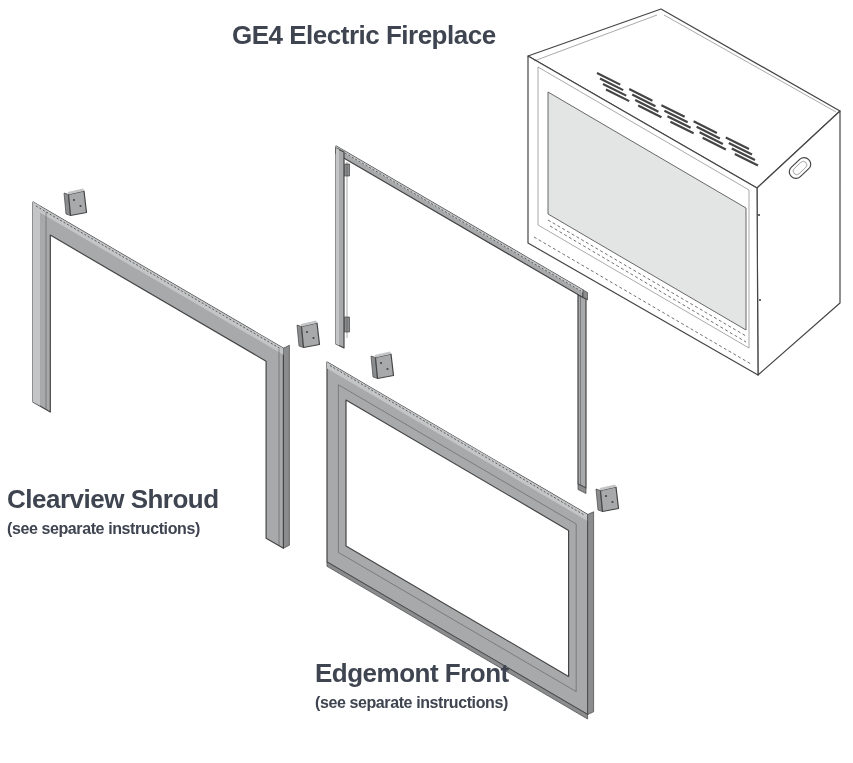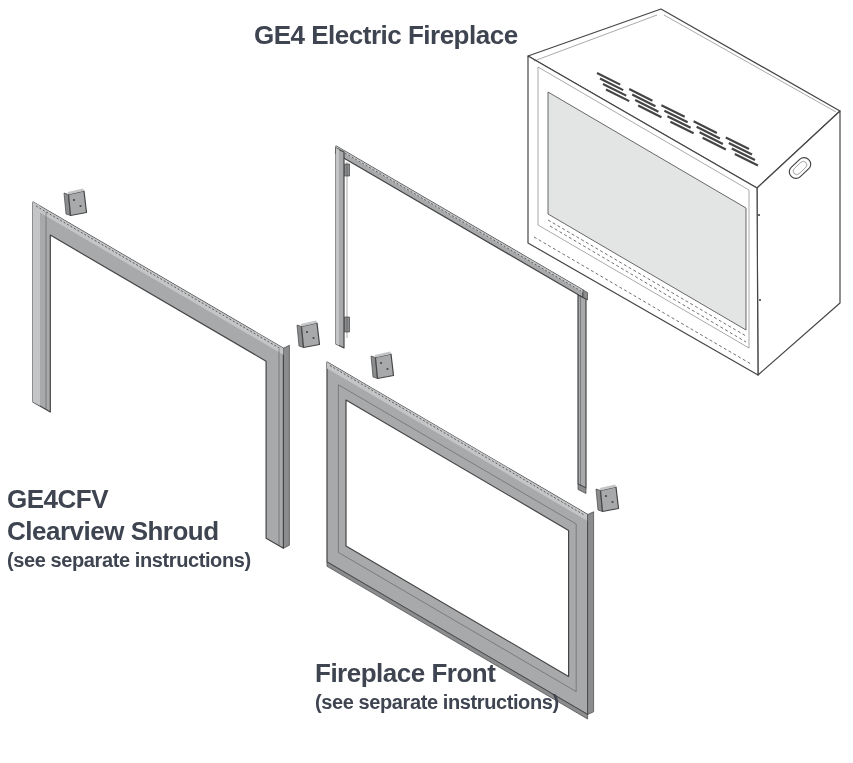--- a/index.html
+++ b/index.html
@@ -14,21 +14,21 @@
   }
   .stage svg { position: absolute; left: 0; top: 0; }
 
   .part-label {
     position: absolute;
     font-weight: 700;
     color: var(--text, #3e4450);
     white-space: nowrap;
   }
   .label-lg  { font-size: 26px; line-height: 32px; letter-spacing: -0.5px; }
-  .label-note{ font-size: 20px; line-height: 27px; letter-spacing: -0.4px; }
+  .label-note{ font-size: 16px; line-height: 27px; letter-spacing: -0.4px; }
 
   
   .face       { fill: var(--box-face, #fff); stroke: var(--line, #454545); stroke-width: 1.2; stroke-linejoin: round; }
   .glass      { fill: var(--glass, #e3e4e4); stroke: var(--line, #454545); stroke-width: 0.8; }
   .frame      { fill: var(--frame-fill, #a7a9ab); stroke: var(--line, #454545); stroke-width: 1.2; stroke-linejoin: round; }
   .frame-light{ fill: var(--frame-light, #c3c5c6); stroke: none; }
   .frame-side { fill: var(--frame-side, #8a8c8e); stroke: var(--line, #454545); stroke-width: 0.7; stroke-linejoin: round; }
   .outline    { fill: none; stroke: var(--line, #454545); stroke-width: 1.2; stroke-linejoin: round; }
   .thin       { fill: none; stroke: var(--line, #454545); stroke-width: 0.7; opacity: 0.65; }
   .hatch      { fill: none; stroke: var(--line, #454545); stroke-width: 1; stroke-dasharray: 2 2; opacity: 0.8; }
@@ -125,27 +125,26 @@
       <line class="thin" x1="46" y1="212" x2="46" y2="409"></line>
       <line class="thin" x1="279" y1="349" x2="279" y2="546"></line>
     </g>
 
     <use href="#bracket" transform="translate(64,188)"></use>
     <use href="#bracket" transform="translate(297,320)"></use>
     <use href="#bracket" transform="translate(371,351)"></use>
     <use href="#bracket" transform="translate(596,484)"></use>
   </svg>
 
-  <div class="part-label label-lg" style="left:254px; top:19px">GE4 Electric Fireplace</div>
+  <div class="part-label label-lg" style="left:232px; top:19px">GE4 Electric Fireplace</div>
 
 
   <div class="part-label" style="left:7px; top:483px">
-    <div class="label-lg">GE4CFV</div>
     <div class="label-lg">Clearview Shroud</div>
     <div class="label-note">(see separate instructions)</div>
   </div>
 
   <div class="part-label" style="left:315px; top:657px">
-    <div class="label-lg">Fireplace Front</div>
+    <div class="label-lg">Edgemont Front</div>
     <div class="label-note">(see separate instructions)</div>
   </div>
 
 </div>
 
 </body></html>

